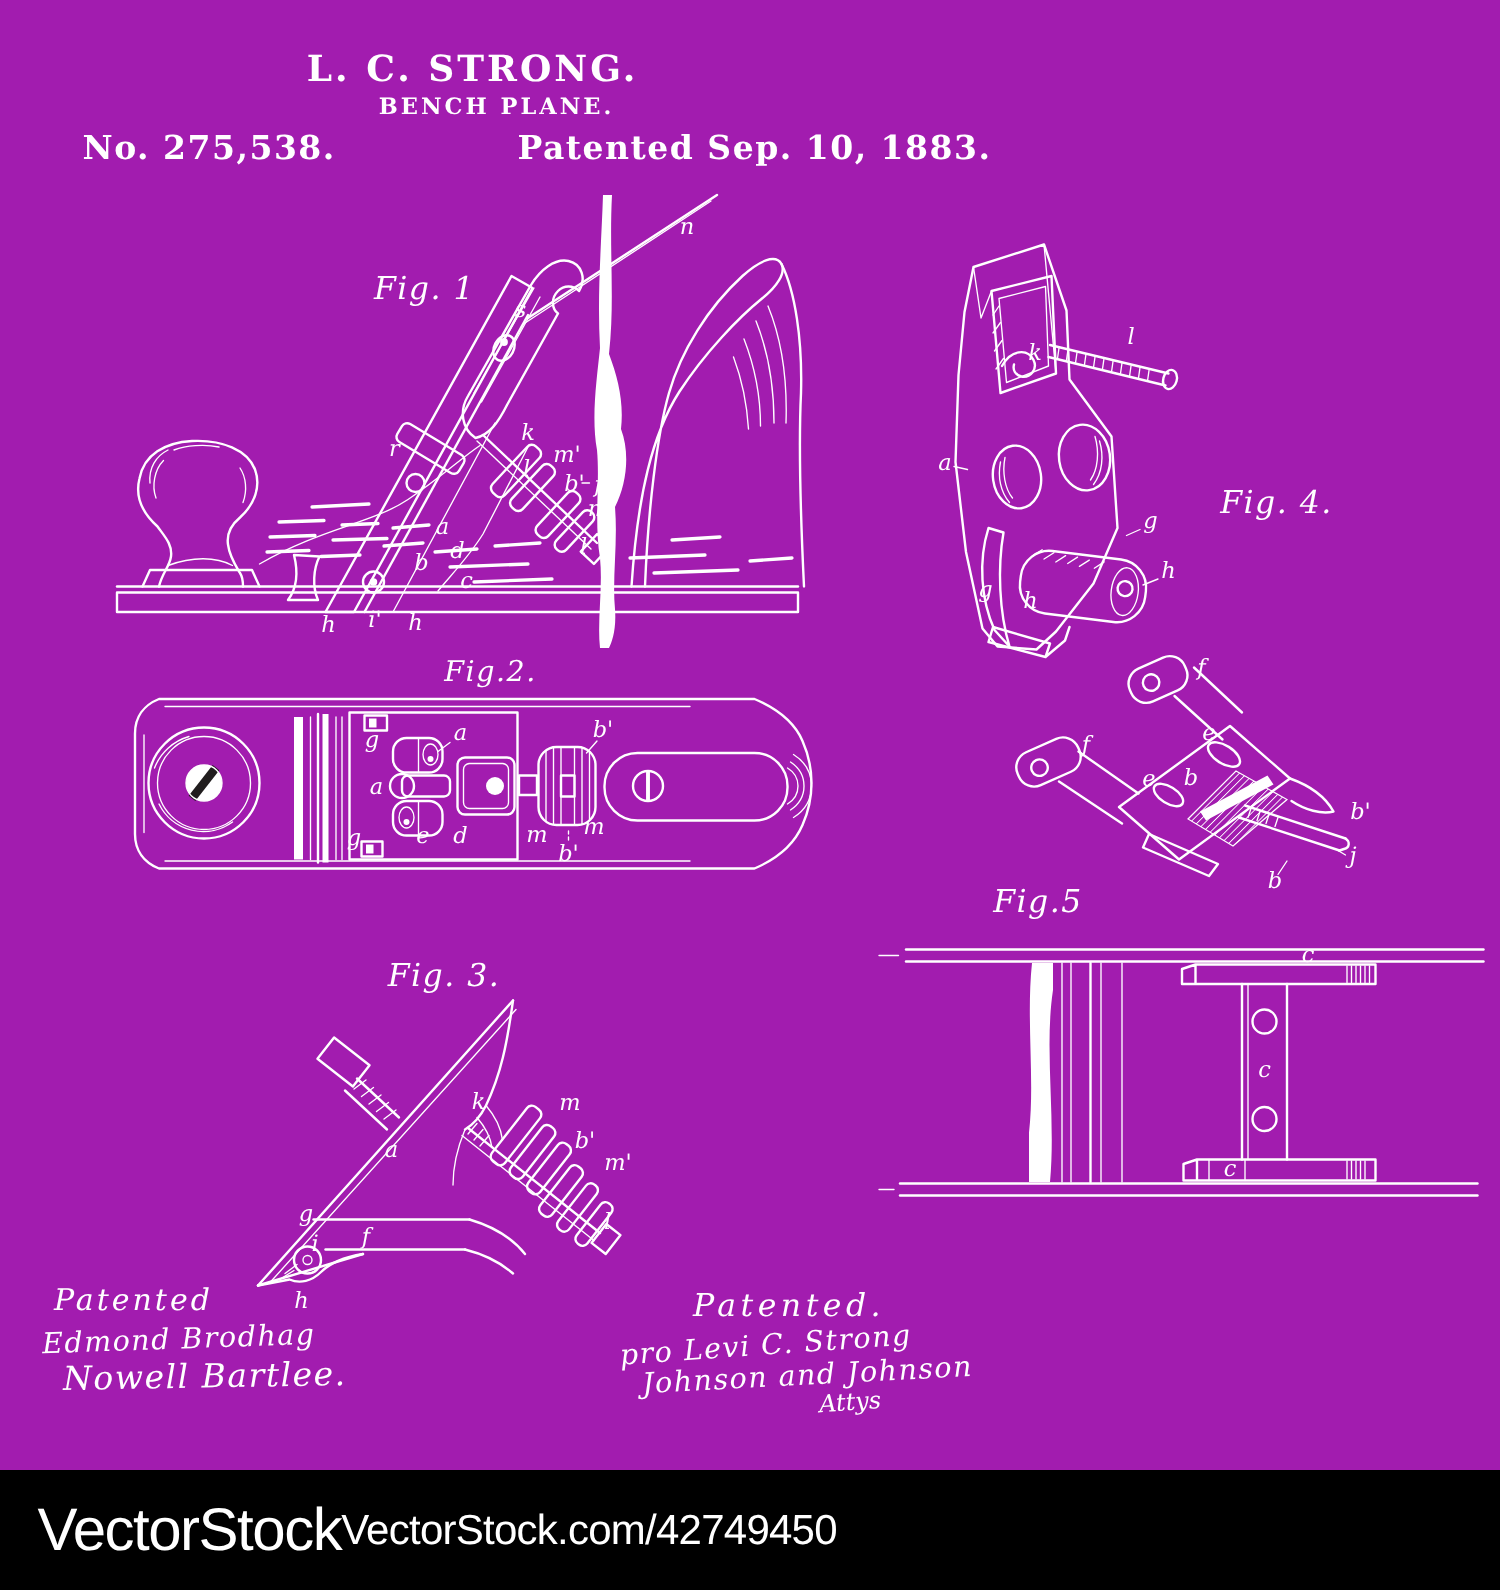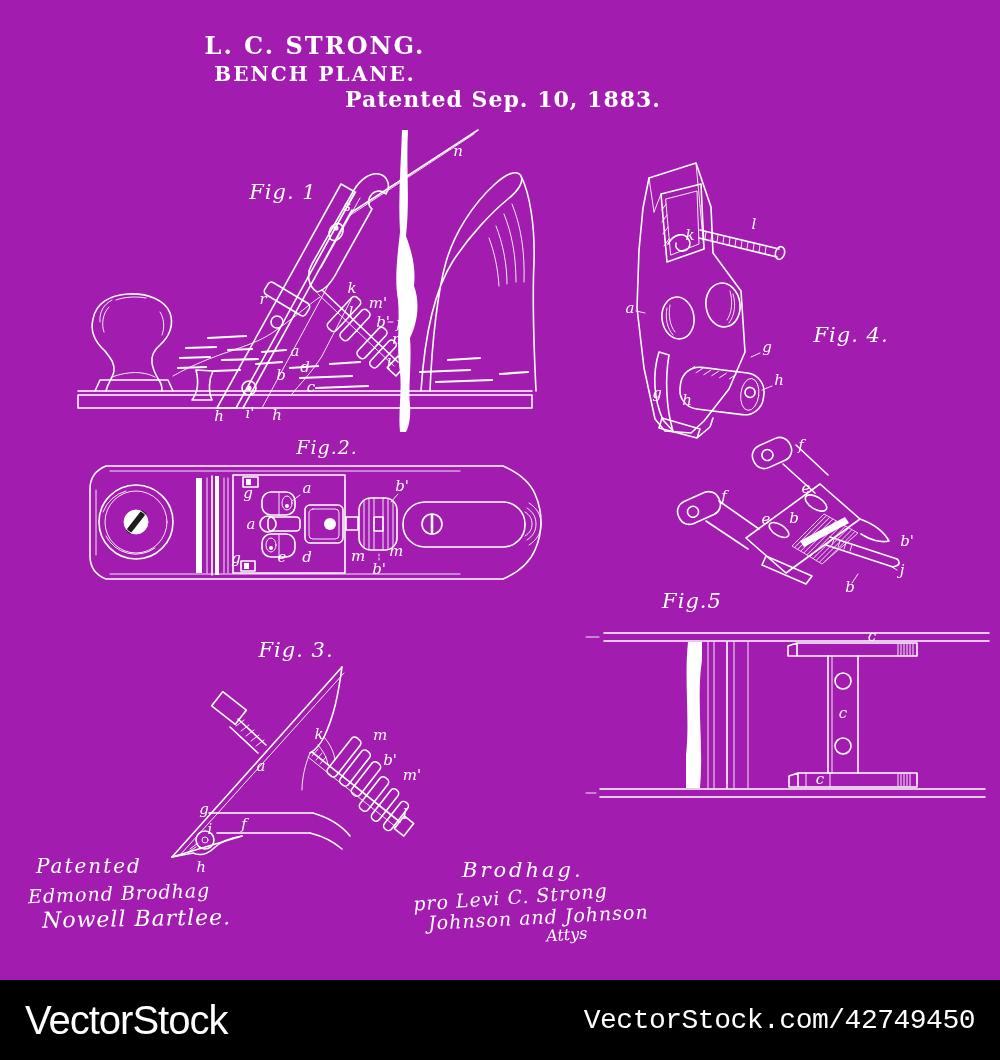--- a/index.html
+++ b/index.html
@@ -1,51 +1,52 @@
 <!DOCTYPE html>
 <html><head>
 <meta charset="utf-8">
 <style>
   html,body{margin:0;padding:0;background:#000;}
   .page{position:relative;width:1000px;height:1060px;background:#a21caf;overflow:hidden;
         font-family:"DejaVu Serif",serif;color:#fff;}
   .hdr{position:absolute;color:#fff;font-family:"DejaVu Serif",serif;font-weight:bold;white-space:nowrap;}
   .h-name{top:31px;left:0;width:630px;text-align:center;font-size:24px;letter-spacing:2px;}
-  .h-title{top:62px;left:0;width:630px;text-align:center;font-size:20px;letter-spacing:2px;}
+  .h-title{top:62px;left:0;width:630px;text-align:center;font-size:15px;letter-spacing:2px;padding-left:16px;}
   .h-number{top:86px;left:55px;font-size:22px;letter-spacing:1px;}
   .h-date{top:86px;left:345px;font-size:22px;letter-spacing:1px;}
   .sig{position:absolute;color:#fff;font-family:"DejaVu Serif",serif;font-style:italic;white-space:nowrap;}
   .s-wit{left:36px;top:854px;font-size:20px;letter-spacing:2px;}
   .s-w1{left:28px;top:882px;font-size:19px;transform:rotate(-2deg);letter-spacing:1px;}
   .s-w2{left:42px;top:906px;font-size:22px;transform:rotate(-1deg);letter-spacing:1px;}
   .s-inv{left:462px;top:858px;font-size:21px;letter-spacing:3px;}
   .s-i1{left:413px;top:886px;font-size:19px;transform:rotate(-4deg);letter-spacing:1px;}
   .s-i2{left:428px;top:906px;font-size:19px;transform:rotate(-3deg);letter-spacing:1px;}
   .s-i3{left:546px;top:925px;font-size:16px;transform:rotate(-4deg);}
   .footer{position:absolute;left:0;top:980px;width:1000px;height:80px;background:#000;
-          display:flex;align-items:center;justify-content:space-between;
+          display:flex;align-items:center;
           padding:0 25px;box-sizing:border-box;}
   .brand{font-family:"Liberation Sans",sans-serif;font-size:40px;color:#fff;letter-spacing:-1px;font-weight:500;}
-  .credit{font-family:Liberation Mono, monospace;font-size:28px;color:#fff;letter-spacing:-0.5px;}
+  .credit{font-family:Liberation Sans, sans-serif;font-size:28px;color:#fff;letter-spacing:-0.5px;}
   svg.drawing{position:absolute;left:0;top:0;}
   .ln{stroke:#fff;stroke-width:1.6;fill:none;stroke-linecap:round;stroke-linejoin:round;}
   .thin{stroke-width:0.9;}
   .thick{stroke-width:2.6;}
   .dash{stroke:#fff;stroke-width:2.2;fill:none;stroke-linecap:round;}
   .fw{fill:#fff;stroke:none;}
   .plabel{font:italic 15px "DejaVu Serif",serif;fill:#fff;text-anchor:middle;}
   .figtitle{font:italic 21px "DejaVu Serif",serif;fill:#fff;text-anchor:middle;letter-spacing:1px;}
 </style>
 </head>
 <body>
 
 <div class="page">
 
   <div class="hdr h-name">L. C. STRONG.</div>
   <div class="hdr h-title">BENCH PLANE.</div>
+  <div class="hdr h-number">No. 275,538.</div>
   <div class="hdr h-date">Patented Sep. 10, 1883.</div>
 
   <svg class="drawing" width="1000" height="980" viewBox="0 0 1000 980">
     <defs>
       <pattern id="hA" patternUnits="userSpaceOnUse" width="6" height="6" patternTransform="rotate(45)">
         <line x1="0" y1="0" x2="0" y2="6" stroke="#fff" stroke-width="1.3"></line>
       </pattern>
       <pattern id="hB" patternUnits="userSpaceOnUse" width="5" height="5" patternTransform="rotate(-45)">
         <line x1="0" y1="0" x2="0" y2="5" stroke="#fff" stroke-width="1.1"></line>
       </pattern>
@@ -381,21 +382,21 @@
 
       <text class="plabel" x="872" y="641">c</text>
       <text class="plabel" x="843" y="718">c</text>
       <text class="plabel" x="820" y="784">c</text>
     </g>
   </svg>
 
   <div class="sig s-wit">Patented</div>
   <div class="sig s-w1">Edmond Brodhag</div>
   <div class="sig s-w2">Nowell Bartlee.</div>
-  <div class="sig s-inv">Brodhag.</div>
+  <div class="sig s-inv">Patented.</div>
   <div class="sig s-i1">pro Levi C. Strong</div>
   <div class="sig s-i2">Johnson and Johnson</div>
   <div class="sig s-i3">Attys</div>
 
   <div class="footer">
     <span class="brand">VectorStock</span>
     <span class="credit">VectorStock.com/42749450</span>
   </div>
 
 </div>

